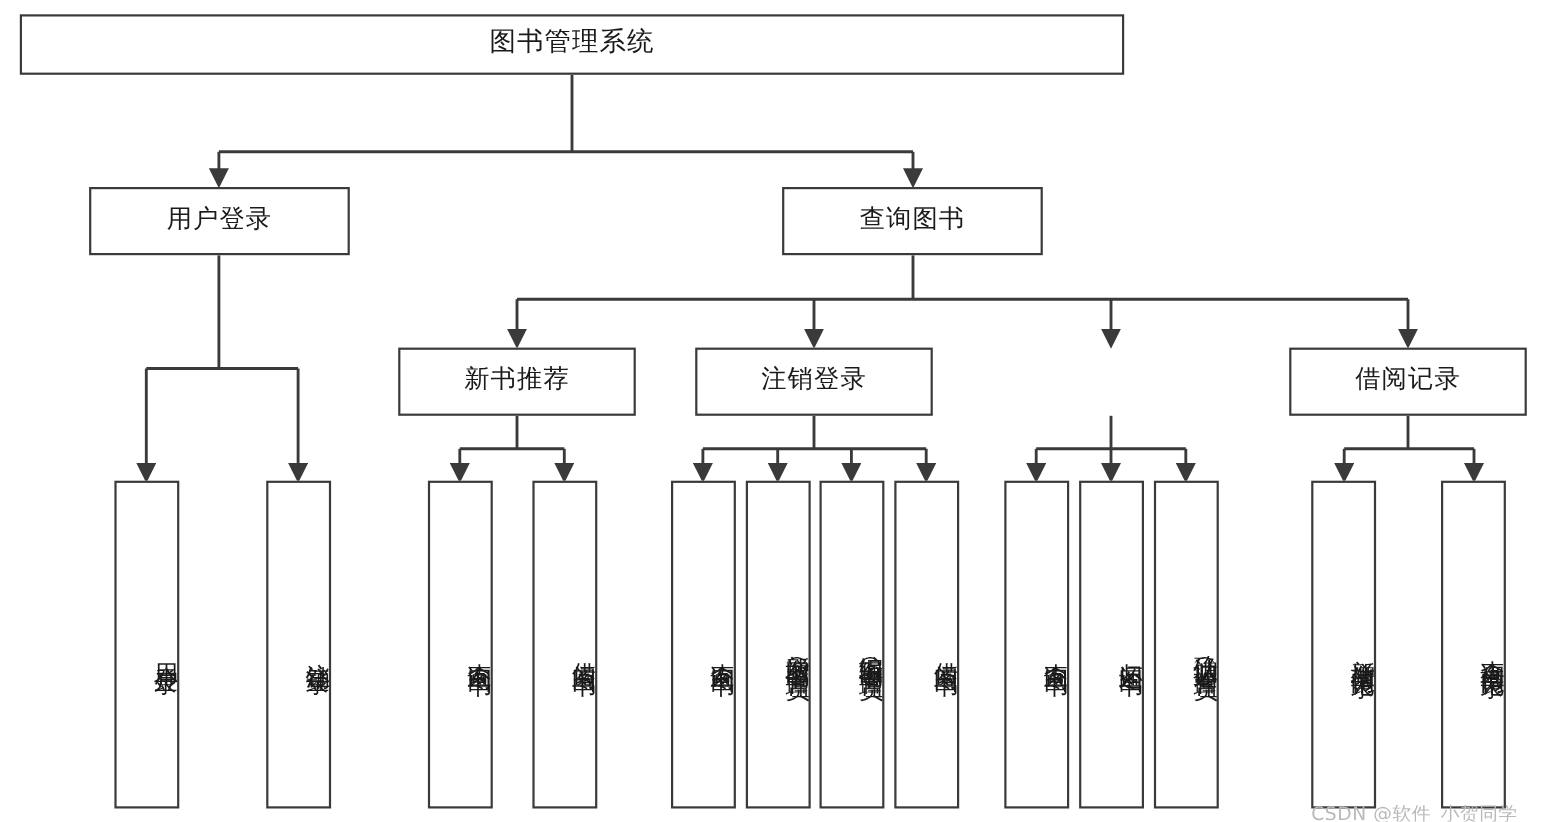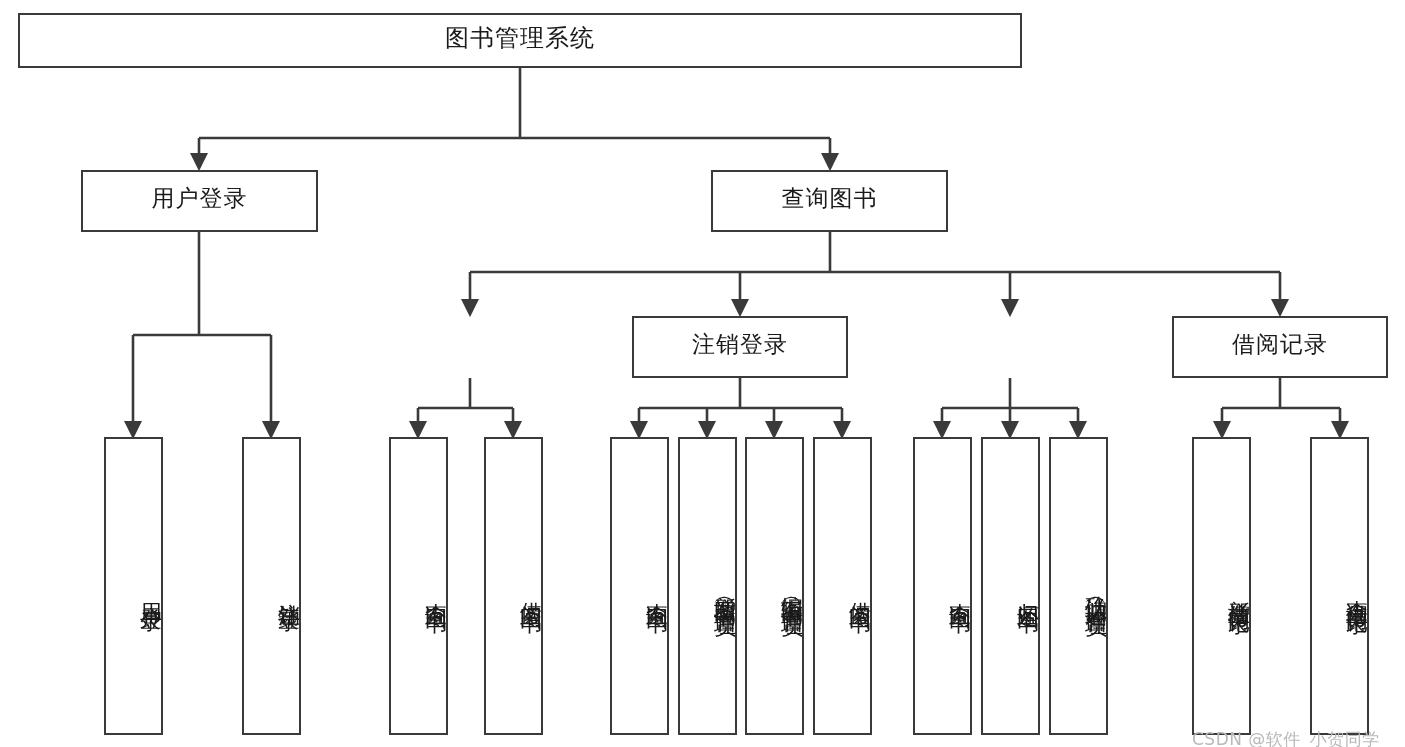--- a/index.html
+++ b/index.html
@@ -131,20 +131,23 @@
     <span>图书管理系统</span>
   </div>
 
   <div class="node node-h" style="left:81px; top:170px; width:237px; height:62px;">
     <span>用户登录</span>
   </div>
   <div class="node node-h" style="left:711px; top:170px; width:237px; height:62px;">
     <span>查询图书</span>
   </div>
 
+  <div class="node node-h" style="left:362px; top:316px; width:216px; height:62px;">
+    <span>新书推荐</span>
+  </div>
   <div class="node node-h" style="left:632px; top:316px; width:216px; height:62px;">
     <span>注销登录</span>
   </div>
   <div class="node node-h" style="left:1172px; top:316px; width:216px; height:62px;">
     <span>借阅记录</span>
   </div>
 
   <div class="node node-v" style="left:104px; top:437px; width:59px; height:298px;">
     <span class="vlabel">用户登录</span>
   </div>

